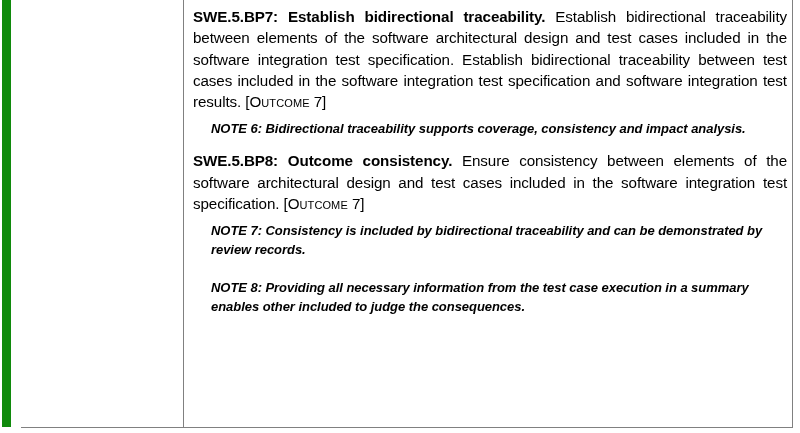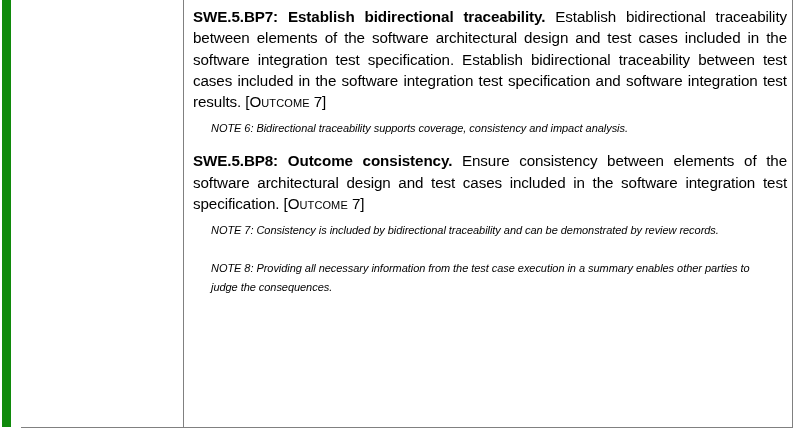--- a/index.html
+++ b/index.html
@@ -86,27 +86,28 @@
     font-weight: bold;
   }
 
   .outcome {
     font-variant: small-caps;
     letter-spacing: 0.1px;
     margin-top: 40px;
   }
 
   .note {
-    font-size: 11px;
+    font-size: 13px;
     line-height: 19px;
     font-style: italic;
     text-align: left;
     margin: 7px 0 0 18px;
     padding-right: 18px;
     letter-spacing: -0.05px;
+    font-weight: bold;
   }
 
   .gap-after-note {
     height: 12px;
   }
 </style>
 </head>
 <body>
 
 <div class="page">
@@ -127,16 +128,16 @@
 
     <div class="gap-after-note"></div>
 
     <p class="bp"><span class="bp-title">SWE.5.BP8: Outcome consistency.</span><span> Ensure consistency between elements of the software architectural design and test cases included in the software integration test specification. [</span><span class="outcome">Outcome</span><span> 7]</span></p>
 
     <p class="note">NOTE 7: Consistency is included by bidirectional traceability and can be demonstrated by review records.</p>
 
     <div class="gap-after-note"></div>
 
 
-    <p class="note">NOTE 8: Providing all necessary information from the test case execution in a summary enables other parties to judge the consequences.</p>
+    <p class="note">NOTE 8: Providing all necessary information from the test case execution in a summary enables other included to judge the consequences.</p>
 
   </div>
 </div>
 
 </body></html>

